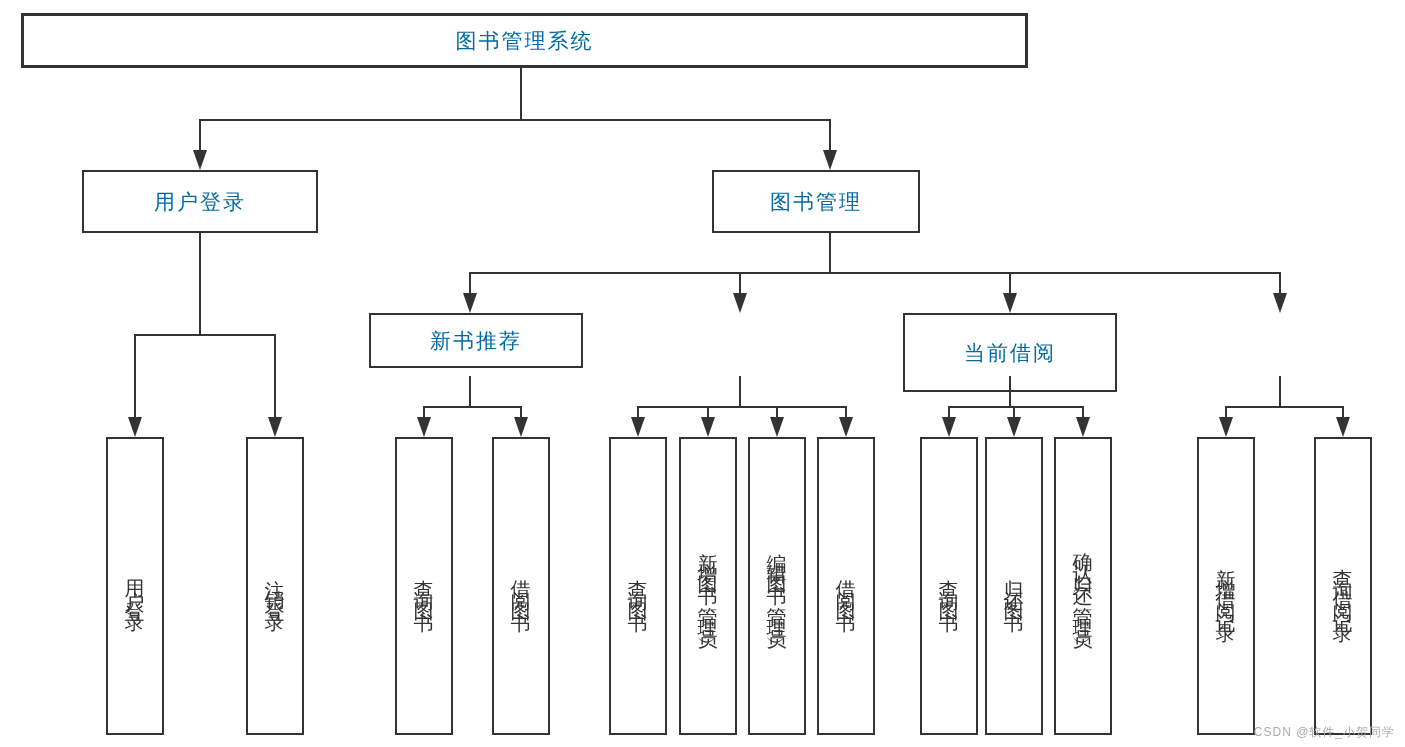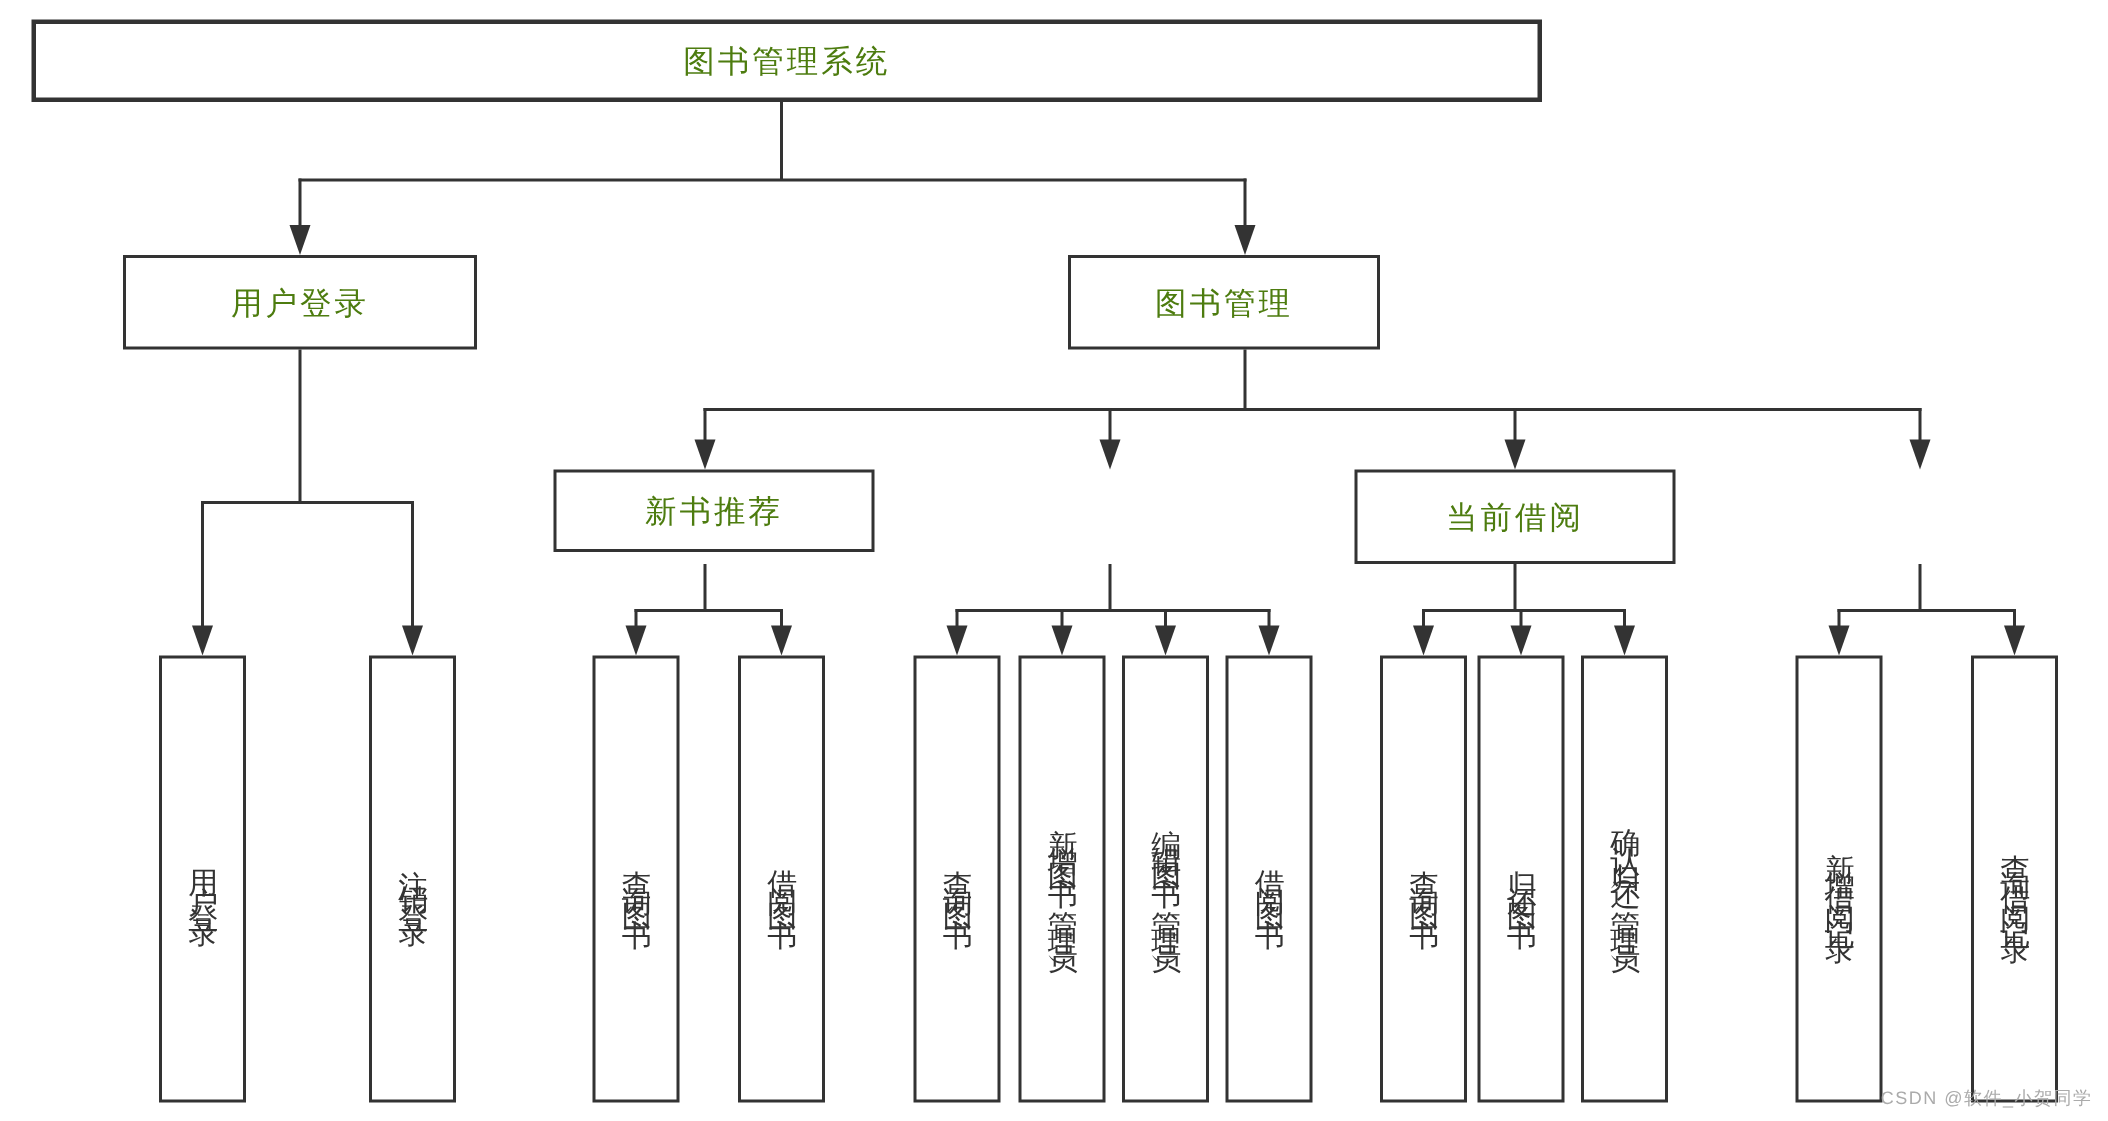--- a/index.html
+++ b/index.html
@@ -9,21 +9,21 @@
     background:#ffffff;
     font-family:"Liberation Sans","DejaVu Sans",sans-serif;
     overflow:hidden;
   }
   .box{
     position:absolute;
     box-sizing:border-box;
     border:2px solid #333333;
     background:#ffffff;
     display:flex;align-items:center;justify-content:center;
-    color:#4d7c0f;
+    color:#0369a1;
     font-size:21px;
     letter-spacing:2px;
     white-space:nowrap;
   }
   .box.root{border-width:3px;font-size:21px;}
   .vbox{
     position:absolute;
     box-sizing:border-box;
     border:2px solid #333333;
     background:#ffffff;
@@ -92,21 +92,21 @@
   <div class="vline" style="left:1009px;top:272px;height:23px;"></div>
   <div class="vline" style="left:1279px;top:272px;height:23px;"></div>
   <div class="arr" style="left:463px;top:293px;"></div>
   <div class="arr" style="left:733px;top:293px;"></div>
   <div class="arr" style="left:1003px;top:293px;"></div>
   <div class="arr" style="left:1273px;top:293px;"></div>
 
   <div class="box" style="left:369px;top:313px;width:214px;height:55px;">
     <span>新书推荐</span>
   </div>
-  <div class="box" style="left:903px;top:313px;width:214px;height:63px;">
+  <div class="box" style="left:903px;top:313px;width:214px;height:79px;">
     <span>当前借阅</span>
   </div>
 
   <div class="vline" style="left:469px;top:376px;height:32px;"></div>
   <div class="hline" style="left:423px;top:406px;width:99px;"></div>
   <div class="vline" style="left:423px;top:406px;height:13px;"></div>
   <div class="vline" style="left:520px;top:406px;height:13px;"></div>
   <div class="arr" style="left:417px;top:417px;"></div>
   <div class="arr" style="left:514px;top:417px;"></div>
 

